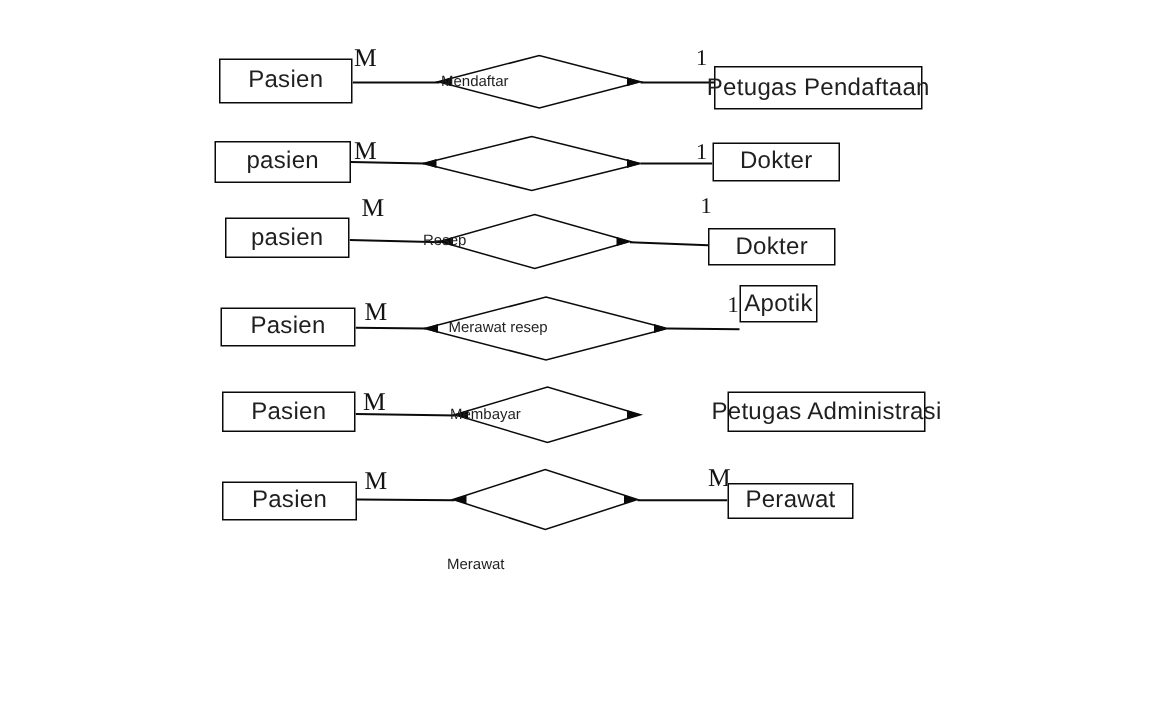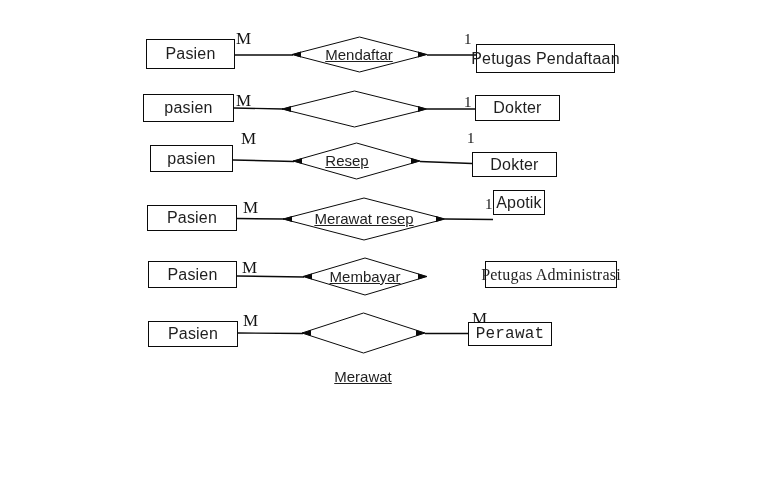--- a/index.html
+++ b/index.html
@@ -29,25 +29,24 @@
     display: flex;
     align-items: center;
     justify-content: center;
     font-size: 16px;
     letter-spacing: 0.2px;
     white-space: nowrap;
   }
   .diamond-label {
     position: absolute;
     width: 130px;
-    text-align: center;
-    font-size: 15px;
+    text-align: left;
+    font-size: 10px;
     line-height: 13px;
     white-space: nowrap;
-    text-decoration: underline;
   }
   .cardinality {
     position: absolute;
     font-family: "Liberation Serif", "DejaVu Serif", serif;
     color: #141414;
     line-height: 1;
   }
   .card-m { font-size: 17px; }
   .card-1 { font-size: 15px; }
   svg line     { stroke: #0a0a0a; stroke-width: 1.4; }
@@ -116,21 +115,21 @@
 
   <div class="entity-box" style="left:147px; top:205px; width:90px; height:26px;">Pasien</div>
   <div class="cardinality card-m" style="left:243px; top:199px;">M</div>
   <div class="diamond-label" style="left:299px; top:212px;">Merawat resep</div>
   <div class="cardinality card-1" style="left:485px; top:197px;">1</div>
   <div class="entity-box" style="left:493px; top:190px; width:52px; height:25px;">Apotik</div>
 
   <div class="entity-box" style="left:148px; top:261px; width:89px; height:27px;">Pasien</div>
   <div class="cardinality card-m" style="left:242px; top:259px;">M</div>
   <div class="diamond-label" style="left:300px; top:270px;">Membayar</div>
-  <div class="entity-box" style="left:485px; top:261px; width:132px; height:27px;font-family:Liberation Serif, serif;">Petugas Administrasi</div>
+  <div class="entity-box" style="left:485px; top:261px; width:132px; height:27px;">Petugas Administrasi</div>
 
   <div class="entity-box" style="left:148px; top:321px; width:90px; height:26px;">Pasien</div>
   <div class="cardinality card-m" style="left:243px; top:312px;">M</div>
   <div class="diamond-label" style="left:298px; top:326px;margin-top:44px;">Merawat</div>
   <div class="cardinality card-m" style="left:472px; top:310px;">M</div>
-  <div class="entity-box" style="left:468px; top:322px; width:84px; height:24px;font-family:Liberation Mono, monospace;">Perawat</div>
+  <div class="entity-box" style="left:485px; top:322px; width:84px; height:24px;">Perawat</div>
 
 </div>
 
 </body></html>

